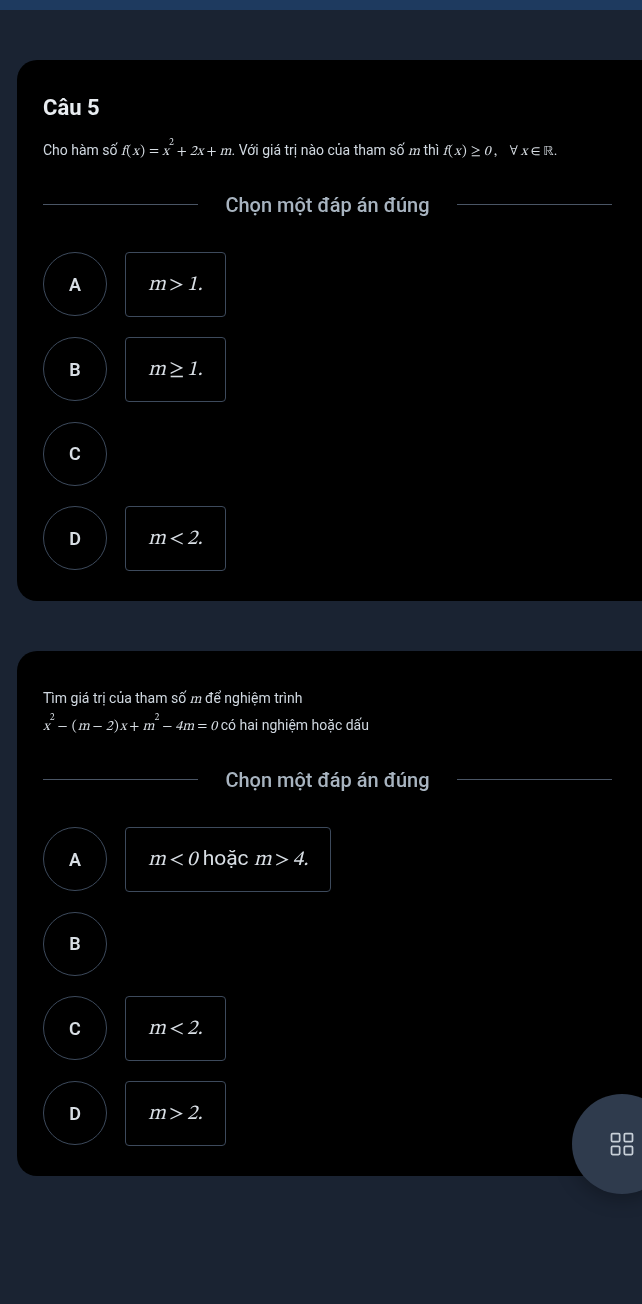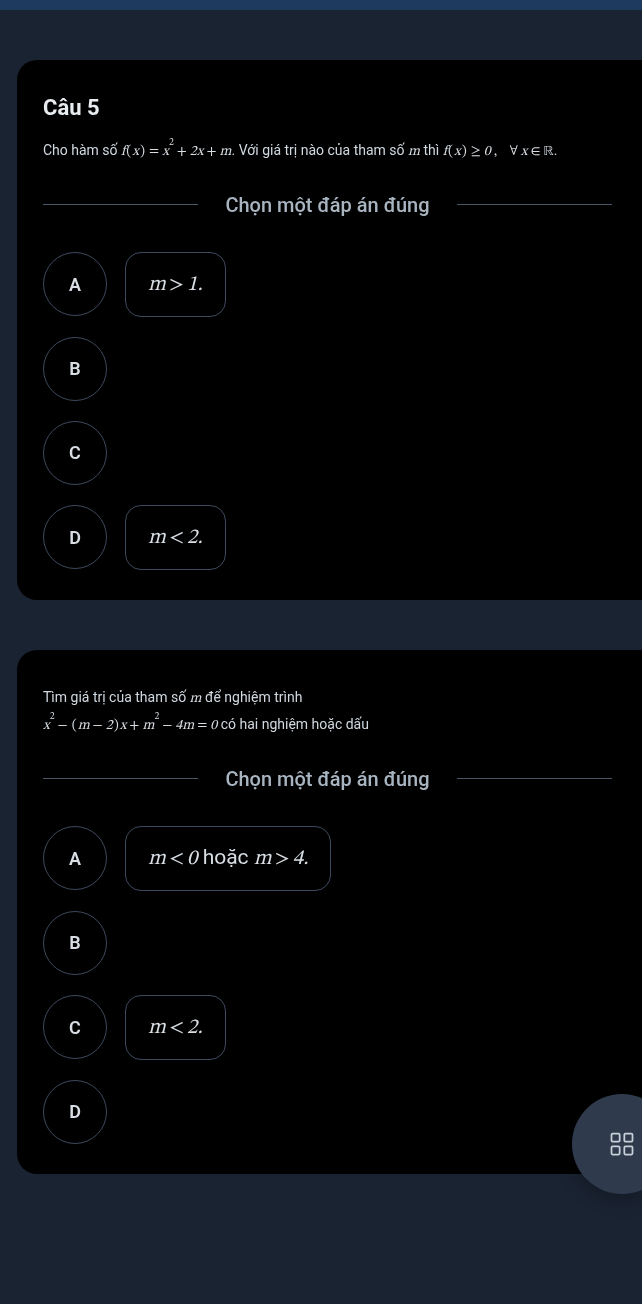--- a/index.html
+++ b/index.html
@@ -71,21 +71,21 @@
       display: flex;
       align-items: center;
       justify-content: center;
       color: #d8dee4;
       font-weight: 600;
       font-size: 18px;
       flex-shrink: 0;
     }
     .option-content {
       border: 1px solid #3d4a5c;
-      border-radius: 16px;
+      border-radius: 4px;
       padding: 18px 22px;
       color: #d8dee4;
       font-size: 21px;
     }
     .fab {
       position: absolute;
       right: -30px;
       bottom: 110px;
       width: 100px;
       height: 100px;
@@ -115,20 +115,21 @@
       <div class="instruction-text">Chọn một đáp án đúng</div>
       <div class="instruction-line"></div>
     </div>
     <div class="options">
       <div class="option-row">
         <div class="option-letter">A</div>
         <div class="option-content"><span class="math">m<span class="op">&gt;</span>1.</span></div>
       </div>
       <div class="option-row">
         <div class="option-letter">B</div>
+        <div class="option-content"><span class="math">m<span class="op">≥</span>1.</span></div>
       </div>
       <div class="option-row">
         <div class="option-letter">C</div>
       </div>
       <div class="option-row">
         <div class="option-letter">D</div>
         <div class="option-content"><span class="math">m<span class="op">&lt;</span>2.</span></div>
       </div>
     </div>
   </div>
@@ -149,20 +150,21 @@
       </div>
       <div class="option-row">
         <div class="option-letter">B</div>
       </div>
       <div class="option-row">
         <div class="option-letter">C</div>
         <div class="option-content"><span class="math">m<span class="op">&lt;</span>2.</span></div>
       </div>
       <div class="option-row">
         <div class="option-letter">D</div>
+        <div class="option-content"><span class="math">m<span class="op">&gt;</span>2.</span></div>
       </div>
     </div>
   </div>
 
 </div>
 
 <div class="fab">
   <svg viewBox="0 0 24 24" fill="none" stroke="#c8d0d8" stroke-width="1.5">
     <rect x="3" y="3" width="7" height="7" rx="1"></rect>
     <rect x="14" y="3" width="7" height="7" rx="1"></rect>

